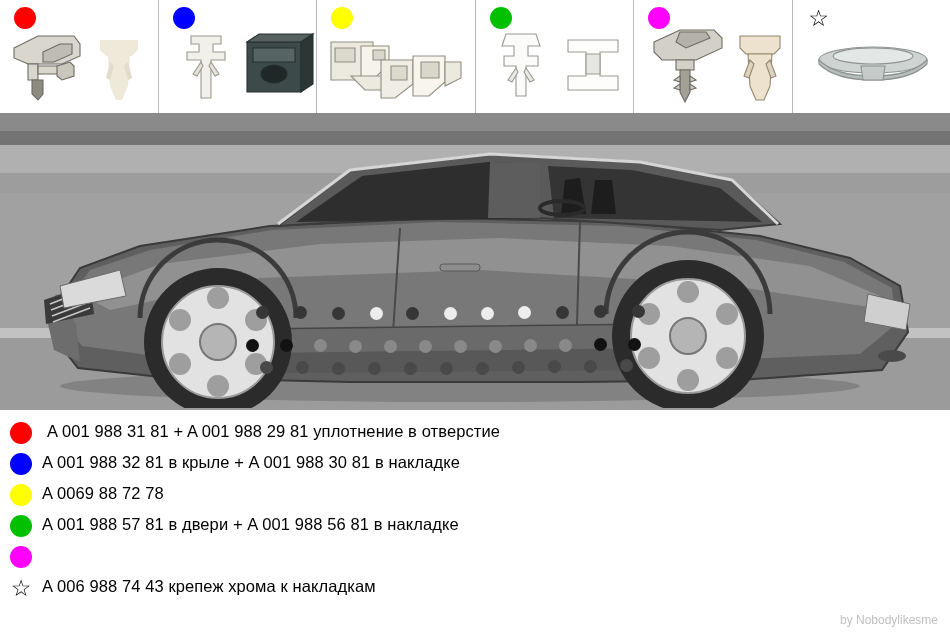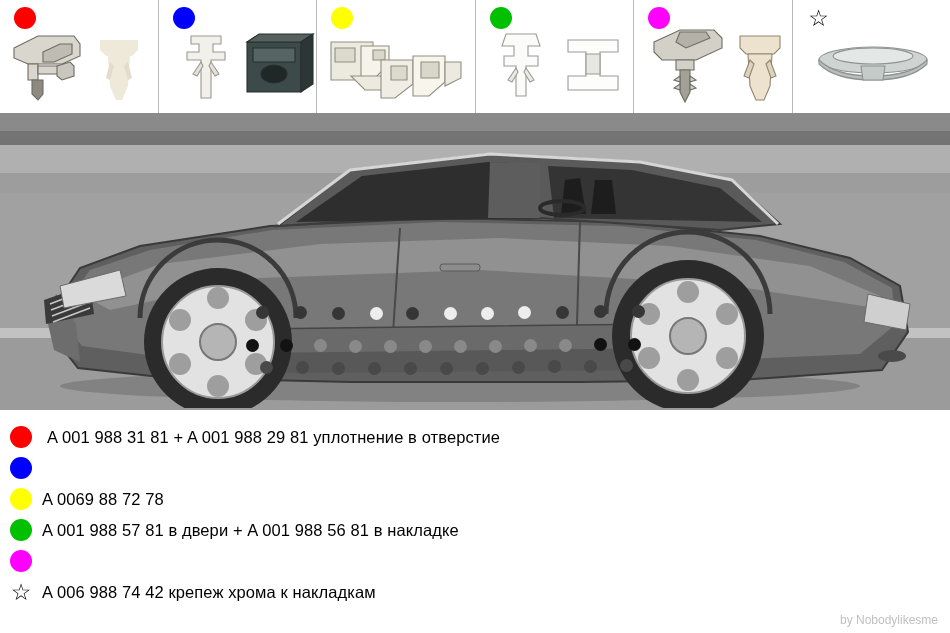--- a/index.html
+++ b/index.html
@@ -94,21 +94,20 @@
   
   .legend {
     position: absolute;
     left: 0; top: 410px;
     width: 950px; height: 223px;
     background: #ffffff;
     padding: 12px 0 0 10px;
   }
   .legend-row {
     display: flex;
-    align-items: center;
     height: 30px;
     margin-bottom: 1px;
   }
   .legend-bullet {
     width: 22px; height: 22px;
     border-radius: 50%;
     margin-right: 10px;
     flex: 0 0 auto;
   }
   .legend-bullet.star {
@@ -372,33 +371,34 @@
       </div>
   </div>
 
   <div class="legend">
     <div class="legend-row first">
       <div class="legend-bullet" style="background:#ff0000;"></div>
       <div class="legend-text">A 001 988 31 81 + A 001 988 29 81 уплотнение в отверстие</div>
     </div>
     <div class="legend-row">
       <div class="legend-bullet" style="background:#0000ff;"></div>
+      <div class="legend-text">A 001 988 32 81 в крыле + A 001 988 30 81 в накладке</div>
     </div>
     <div class="legend-row">
       <div class="legend-bullet" style="background:#ffff00;"></div>
       <div class="legend-text">A 0069 88 72 78</div>
     </div>
     <div class="legend-row">
       <div class="legend-bullet" style="background:#00c000;"></div>
       <div class="legend-text">A 001 988 57 81 в двери + A 001 988 56 81 в накладке</div>
     </div>
     <div class="legend-row">
       <div class="legend-bullet" style="background:#ff00ff;"></div>
     </div>
     <div class="legend-row">
       <div class="legend-bullet star">☆</div>
-      <div class="legend-text">A 006 988 74 42 крепеж хрома к накладкам</div>
+      <div class="legend-text">A 006 988 74 43 крепеж хрома к накладкам</div>
     </div>
 
     <div class="watermark">by Nobodylikesme</div>
   </div>
 
 </div>
 
 </body></html>

